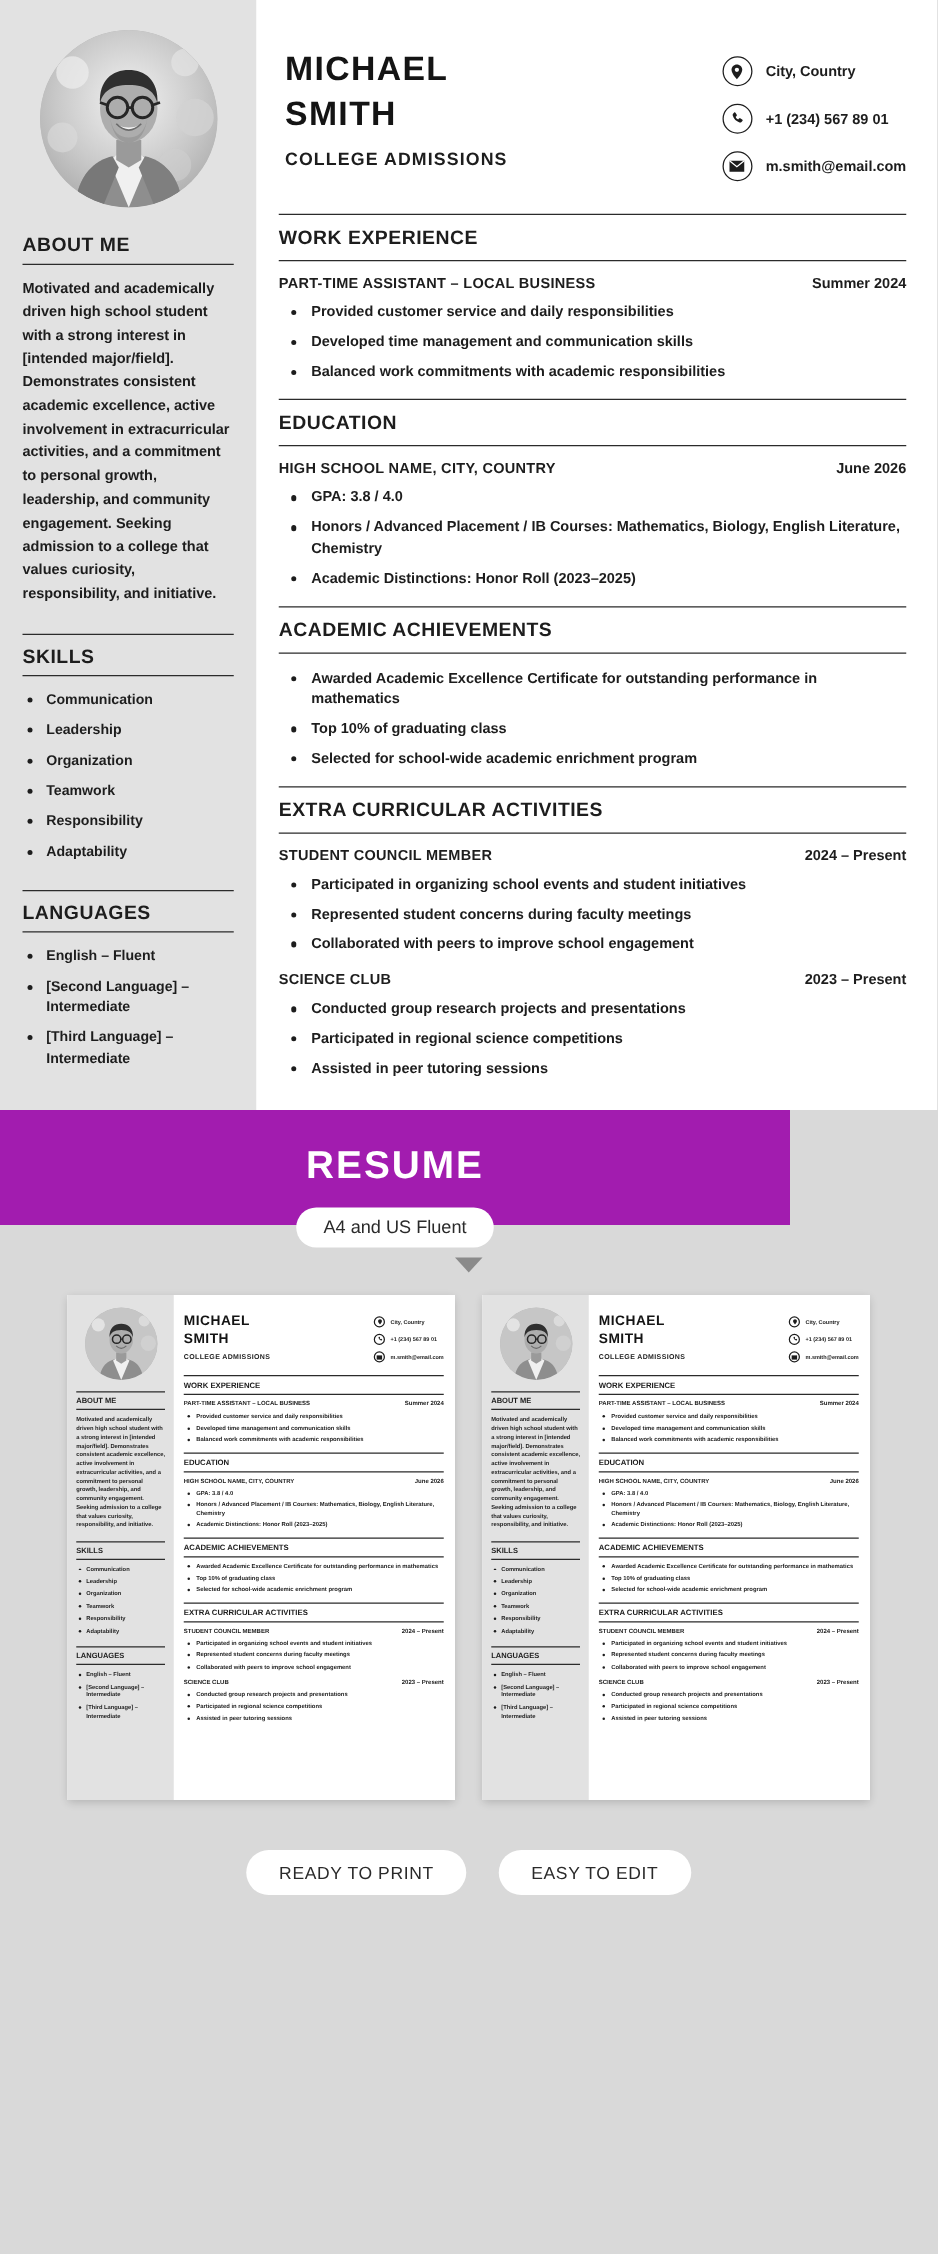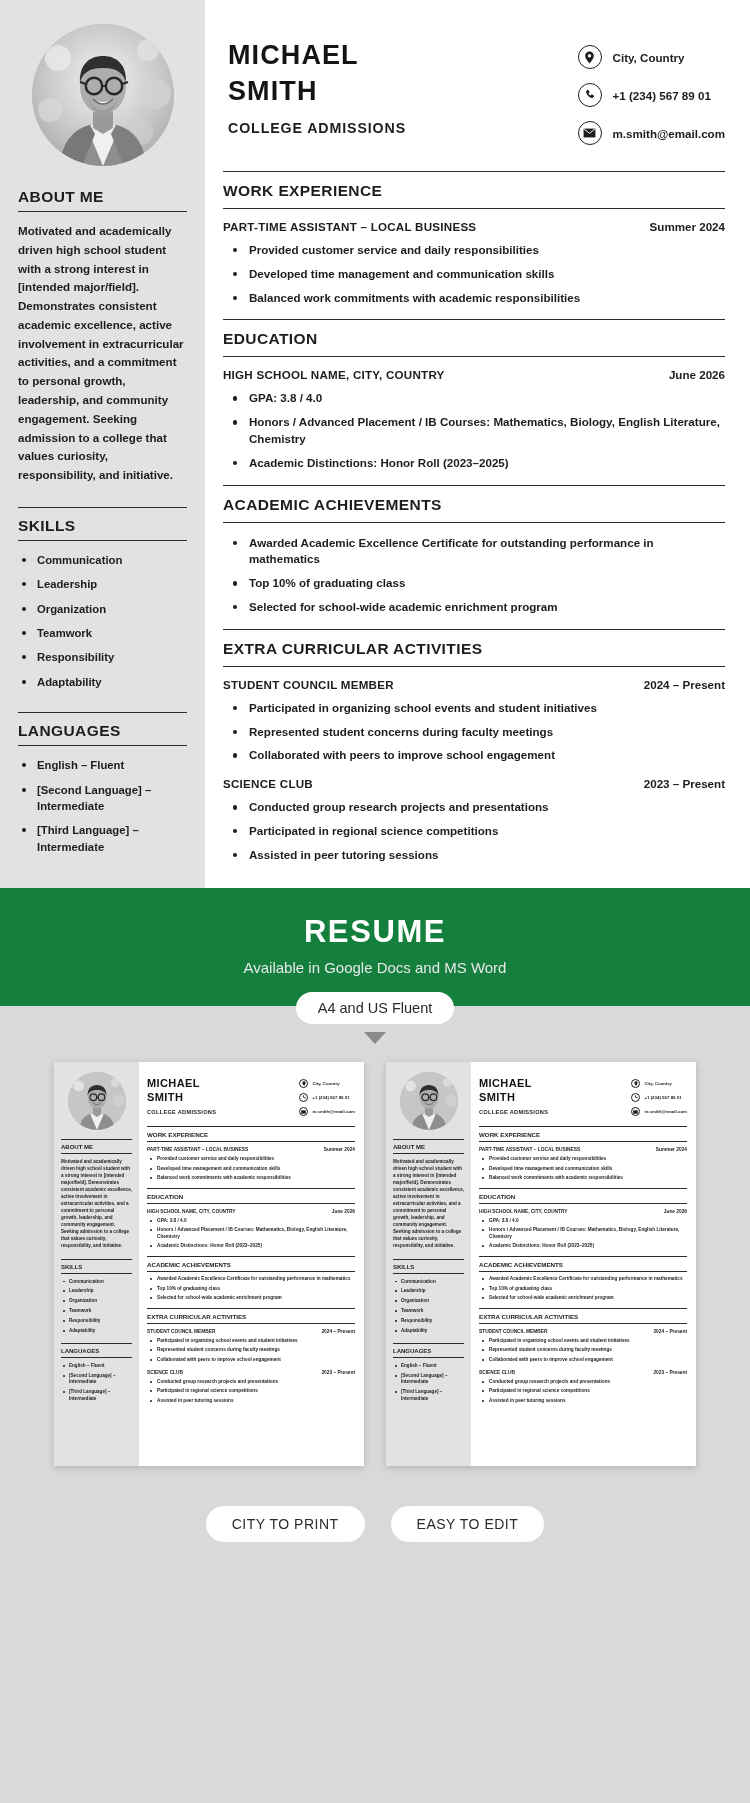--- a/index.html
+++ b/index.html
@@ -172,22 +172,22 @@
     content: "";
     position: absolute;
     left: 10px; top: 6px;
     width: 4.4px; height: 4.4px;
     border-radius: 50%;
     background: #1d1d1d;
   }
 
   
   .banner {
-    width: 750px;
-    background: #15803d;
+    width: 632px;
+    background: #a21caf;
     padding: 26px 0 30px 0;
     text-align: center;
     position: relative;
   }
   .banner-title {
     color: #ffffff;
     font-size: 31px;
     font-weight: 700;
     letter-spacing: 1.6px;
   }
@@ -548,21 +548,20 @@
         <li>Conducted group research projects and presentations</li>
         <li>Participated in regional science competitions</li>
         <li>Assisted in peer tutoring sessions</li>
       </ul>
     </div>
   </div>
 </div>
 
 <div class="banner">
   <div class="banner-title">RESUME</div>
-  <div class="banner-sub">Available in Google Docs and MS Word</div>
   <div class="pill-size-wrap">
     <span class="pill">A4 and US Fluent</span>
   </div>
 </div>
 
 <div class="arrow-wrap">
   <div class="arrow-down"></div>
 </div>
 
 <div class="thumbs">
@@ -804,15 +803,15 @@
       <ul class="t-mlist">
         <li>Conducted group research projects and presentations</li>
         <li>Participated in regional science competitions</li>
         <li>Assisted in peer tutoring sessions</li>
       </ul>
     </div>
   </div>
 </div>
 
 <div class="bottom-btns">
-  <button class="btn-pill">CITY TO PRINT</button>
+  <button class="btn-pill">READY TO PRINT</button>
   <button class="btn-pill">EASY TO EDIT</button>
 </div>
 
 </body></html>

